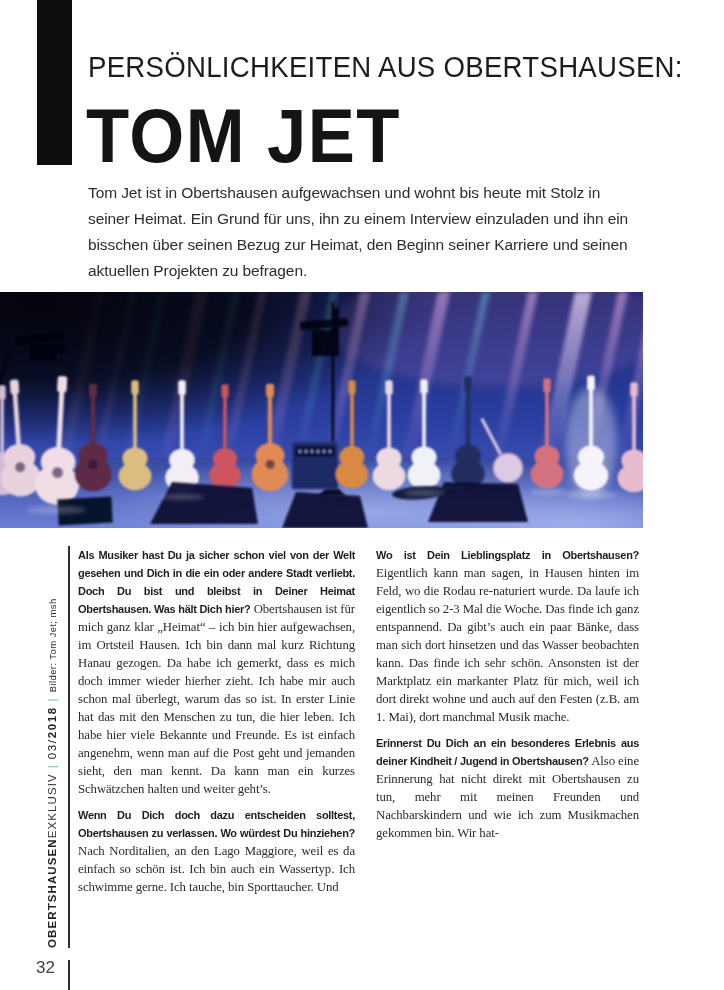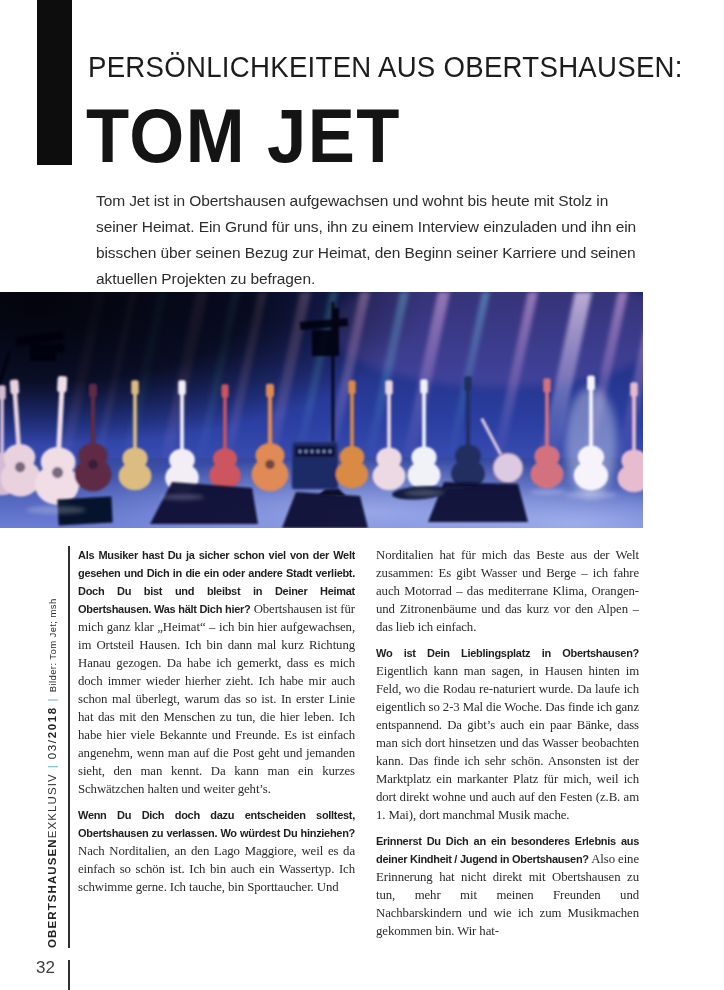--- a/index.html
+++ b/index.html
@@ -5,21 +5,21 @@
   html,body{margin:0;padding:0;background:#ffffff;}
   .page{position:relative;width:724px;height:990px;background:#ffffff;overflow:hidden;
         font-family:"Liberation Sans",sans-serif;border-radius:25px;}
 
   .black-bar{position:absolute;left:37px;top:0;width:35px;height:165px;background:#0d0d0d;}
 
   .kicker{position:absolute;left:88px;top:50px;font-size:30px;font-weight:400;color:#1c1c1c;
           letter-spacing:.3px;white-space:nowrap;transform:scaleX(.92);transform-origin:left top;}
   .title{position:absolute;left:86px;top:92px;font-size:76px;font-weight:700;color:#141414;
          letter-spacing:1.5px;white-space:nowrap;transform:scaleX(.93);transform-origin:left top;}
-  .intro{position:absolute;left:88px;top:180px;width:556px;margin:8px;font-size:15.5px;
+  .intro{position:absolute;left:88px;top:180px;width:556px;margin:0;font-size:15.5px;
          line-height:26px;color:#2d2d2d;letter-spacing:-.1px;}
 
   .photo{position:absolute;left:0;top:292px;width:643px;height:236px;overflow:hidden;}
   .photo svg{display:block;width:643px;height:236px;}
 
   .rule{position:absolute;background:#2f2f2f;width:2px;}
   .rule-main{left:68px;top:546px;height:402px;}
   .rule-page{left:68px;top:960px;height:30px;}
 
   .sidebar{position:absolute;left:46px;top:948px;transform:rotate(-90deg);transform-origin:0 0;
@@ -213,20 +213,19 @@
   <div class="rule rule-page"></div>
 
   <div class="sidebar"><span class="sb-bold">OBERTSHAUSEN</span><span class="sb-light">EXKLUSIV</span><span class="sb-sep" style="color:#5fb4c4;">|</span><span class="sb-month">03/</span><span class="sb-year">2018</span><span class="sb-sep" style="color:#5fb4c4;">|</span><span class="sb-credits">Bilder: Tom Jet; msh</span></div>
 
   <div class="col col-left">
     <p><span class="q">Als Musiker hast Du ja sicher schon viel von der Welt gesehen und Dich in die ein oder andere Stadt verliebt. Doch Du bist und bleibst in Deiner Heimat Obertshausen. Was hält Dich hier?</span> <span class="a">Obertshausen ist für mich ganz klar „Heimat“ – ich bin hier aufgewachsen, im Ortsteil Hausen. Ich bin dann mal kurz Richtung Hanau gezogen. Da habe ich gemerkt, dass es mich doch immer wieder hierher zieht. Ich habe mir auch schon mal überlegt, warum das so ist. In erster Linie hat das mit den Menschen zu tun, die hier leben. Ich habe hier viele Bekannte und Freunde. Es ist einfach angenehm, wenn man auf die Post geht und jemanden sieht, den man kennt. Da kann man ein kurzes Schwätzchen halten und weiter geht’s.</span></p>
     <p><span class="q">Wenn Du Dich doch dazu entscheiden solltest, Obertshausen zu verlassen. Wo würdest Du hinziehen?</span> <span class="a">Nach Norditalien, an den Lago Maggiore, weil es da einfach so schön ist. Ich bin auch ein Wassertyp. Ich schwimme gerne. Ich tauche, bin Sporttaucher. Und</span></p>
   </div>
 
   <div class="col col-right">
-    <p><span class="a">Norditalien hat für mich das Beste aus der Welt zusammen: Es gibt Wasser und Berge – ich fahre auch Motorrad – das mediterrane Klima, Orangen- und Zitronenbäume und das kurz vor den Alpen – das lieb ich einfach.</span></p>
     <p><span class="q">Wo ist Dein Lieblingsplatz in Obertshausen?</span> <span class="a">Eigentlich kann man sagen, in Hausen hinten im Feld, wo die Rodau re-naturiert wurde. Da laufe ich eigentlich so 2-3 Mal die Woche. Das finde ich ganz entspannend. Da gibt’s auch ein paar Bänke, dass man sich dort hinsetzen und das Wasser beobachten kann. Das finde ich sehr schön. Ansonsten ist der Marktplatz ein markanter Platz für mich, weil ich dort direkt wohne und auch auf den Festen (z.B. am 1. Mai), dort manchmal Musik mache.</span></p>
     <p><span class="q">Erinnerst Du Dich an ein besonderes Erlebnis aus deiner Kindheit / Jugend in Obertshausen?</span> <span class="a">Also eine Erinnerung hat nicht direkt mit Obertshausen zu tun, mehr mit meinen Freunden und Nachbarskindern und wie ich zum Musikmachen gekommen bin. Wir hat-</span></p>
   </div>
 
   <div class="page-number">32</div>
 
 </div>
 
 </body></html>

